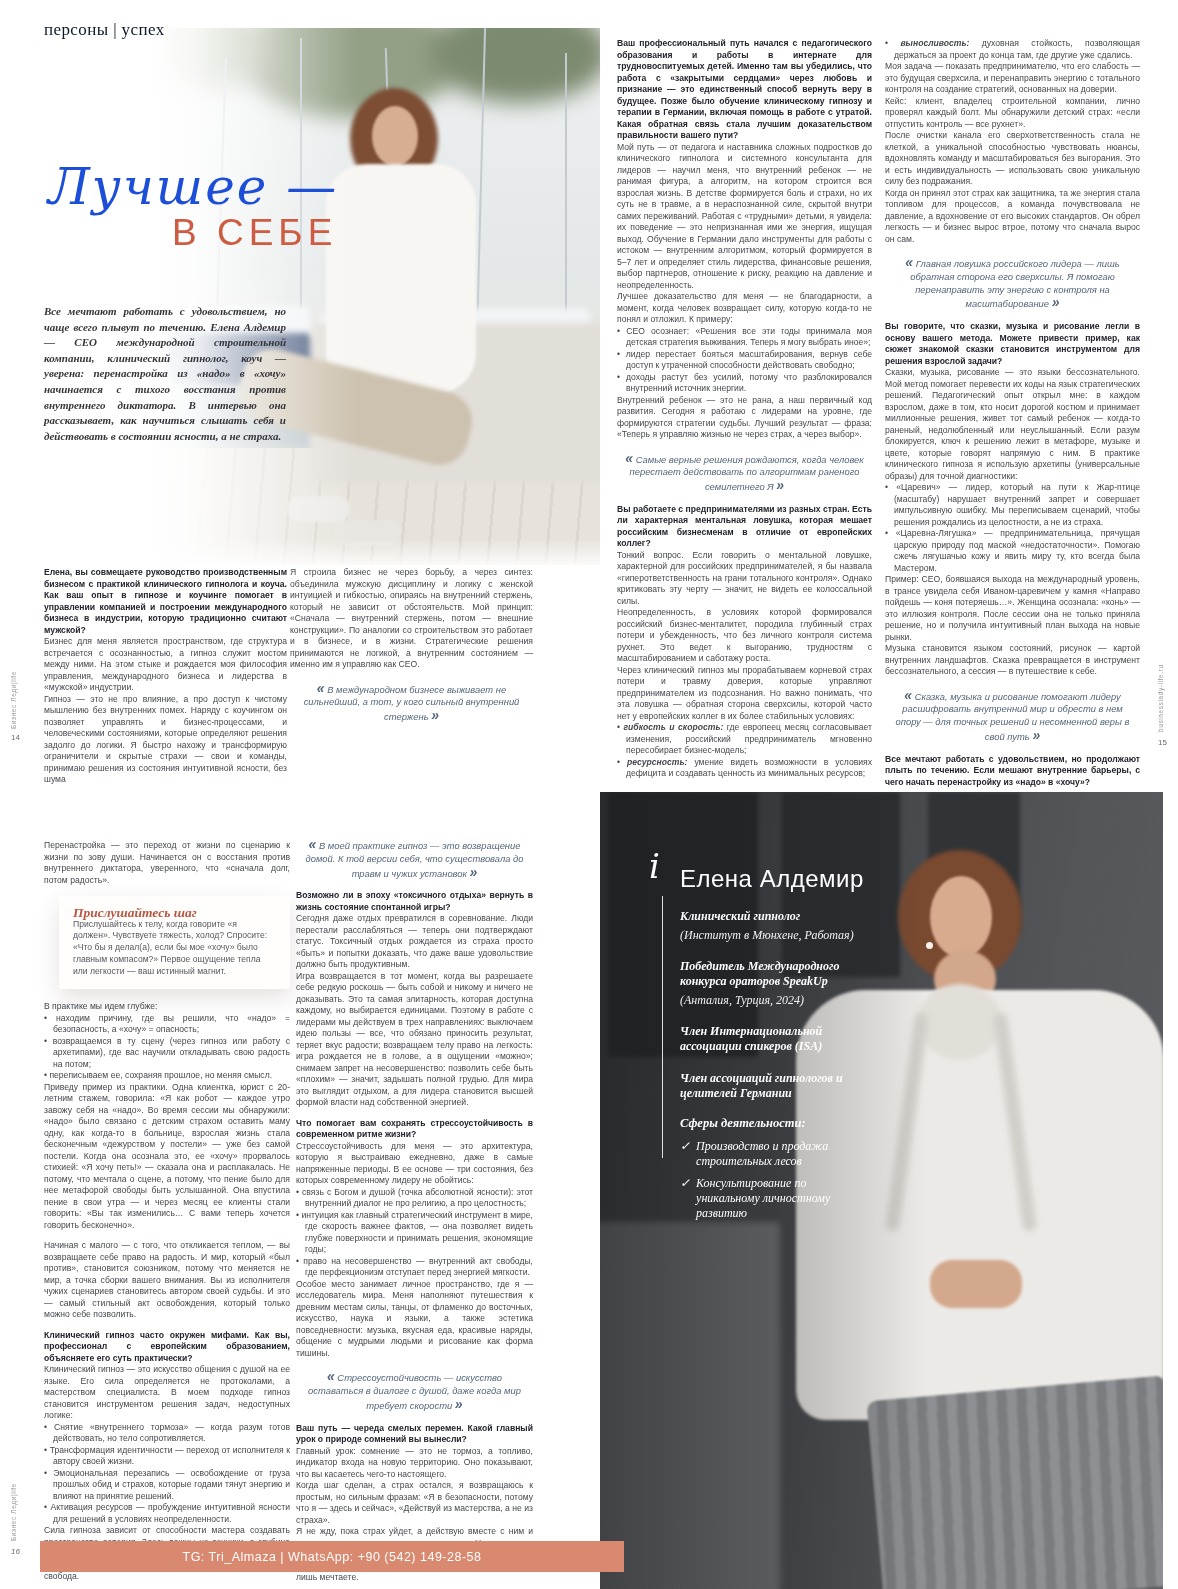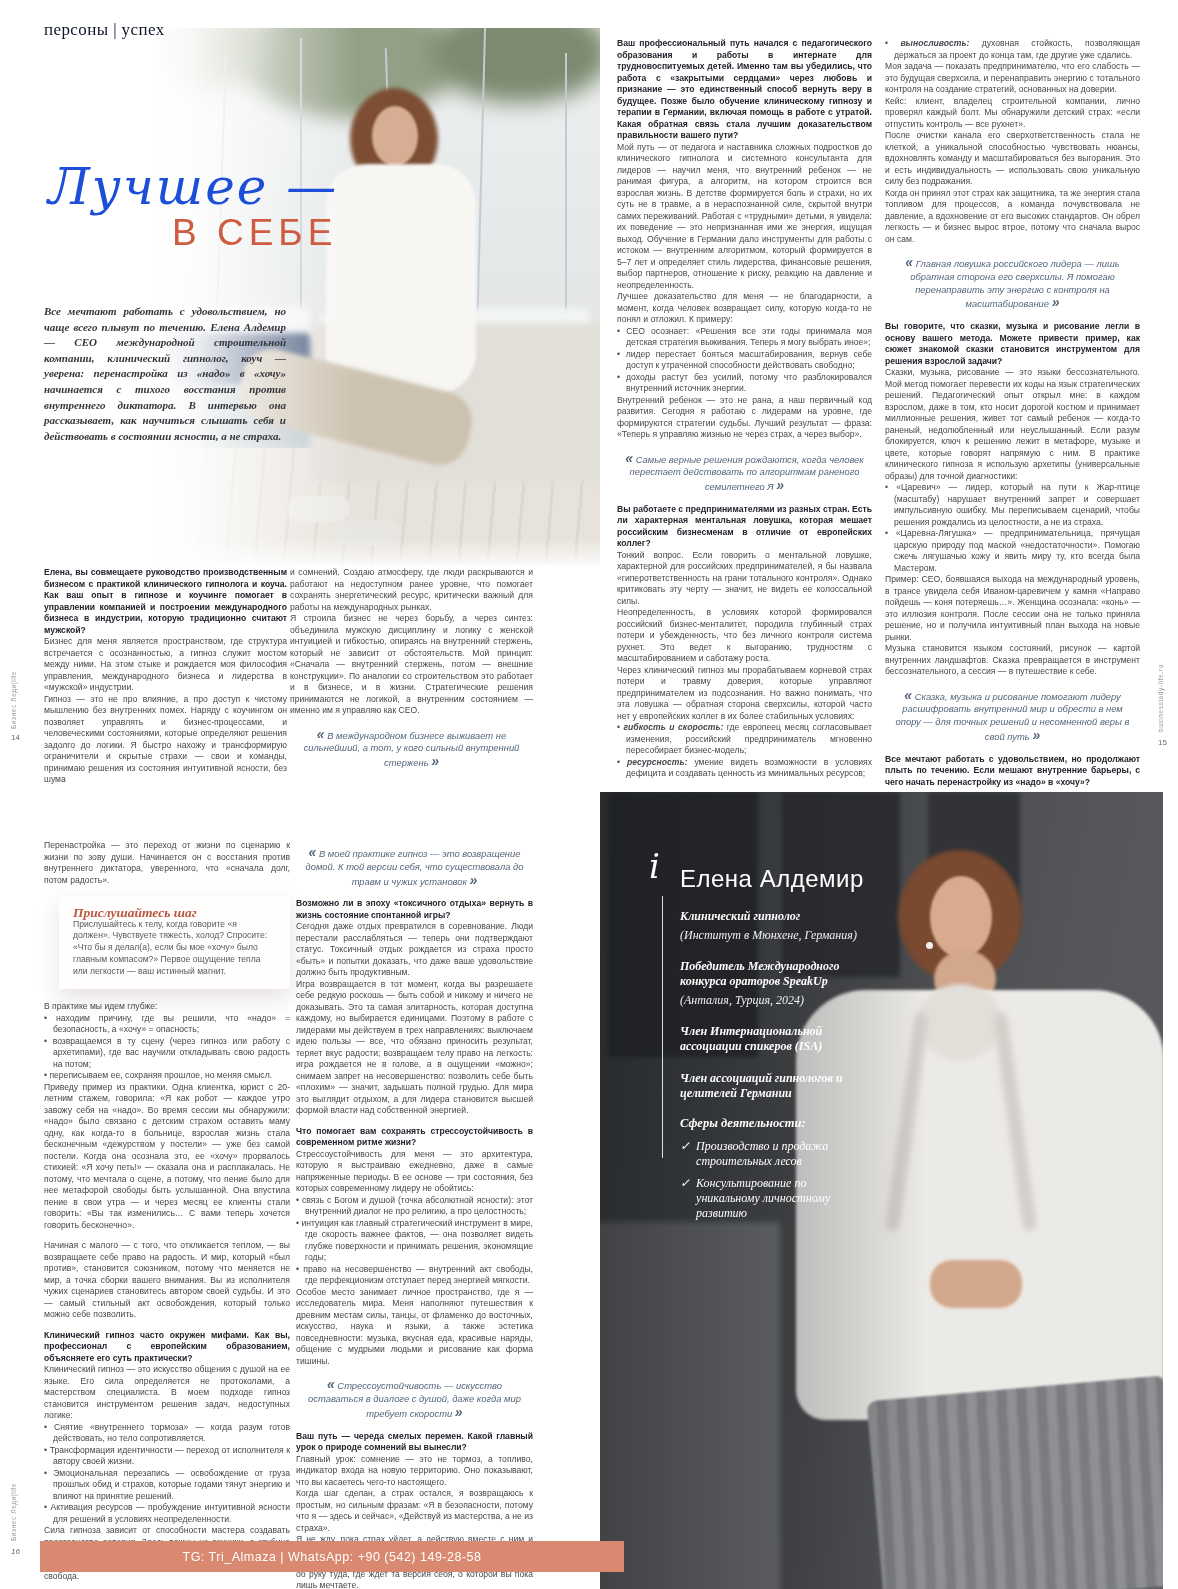--- a/index.html
+++ b/index.html
@@ -115,21 +115,20 @@
 <div class="title-script">Лучшее —</div>
 <div class="title-accent">В СЕБЕ</div>
 <div class="lede">Все мечтают работать с удовольствием, но чаще всего плывут по течению. Елена Алдемир — СЕО международной строительной компании, клинический гипнолог, коуч — уверена: перенастройка из «надо» в «хочу» начинается с тихого восстания против внутреннего диктатора. В интервью она рассказывает, как научиться слышать себя и действовать в состоянии ясности, а не страха.</div>
 
 <div class="col" style="left:44px;top:567px;width:243px;">
   <p class="q first">Елена, вы совмещаете руководство производственным бизнесом с практикой клинического гипнолога и коуча. Как ваш опыт в гипнозе и коучинге помогает в управлении компанией и построении международного бизнеса в индустрии, которую традиционно считают мужской?</p>
   <p>Бизнес для меня является пространством, где структура встречается с осознанностью, а гипноз служит мостом между ними. На этом стыке и рождается моя философия управления, международного бизнеса и лидерства в «мужской» индустрии.</p>
   <p>Гипноз — это не про влияние, а про доступ к чистому мышлению без внутренних помех. Наряду с коучингом он позволяет управлять и бизнес-процессами, и человеческими состояниями, которые определяют решения задолго до логики. Я быстро нахожу и трансформирую ограничители и скрытые страхи — свои и команды, принимаю решения из состояния интуитивной ясности, без шума</p>
 </div>
 <div class="col" style="left:290px;top:567px;width:243px;">
-  <p>и сомнений. Создаю атмосферу, где люди раскрываются и работают на недоступном ранее уровне, что помогает сохранять энергетический ресурс, критически важный для работы на международных рынках.</p>
   <p>Я строила бизнес не через борьбу, а через синтез: объединила мужскую дисциплину и логику с женской интуицией и гибкостью, опираясь на внутренний стержень, который не зависит от обстоятельств. Мой принцип: «Сначала — внутренний стержень, потом — внешние конструкции». По аналогии со строительством это работает и в бизнесе, и в жизни. Стратегические решения принимаются не логикой, а внутренним состоянием — именно им я управляю как СЕО.</p>
   <div class="quote"><span class="qm">«</span> <span>В международном бизнесе выживает не сильнейший, а тот, у кого сильный внутренний стержень</span> <span class="qm">»</span></div>
 </div>
 
 <div class="col" style="left:617px;top:38px;width:255px;">
   <p class="q first">Ваш профессиональный путь начался с педагогического образования и работы в интернате для трудновоспитуемых детей. Именно там вы убедились, что работа с «закрытыми сердцами» через любовь и признание — это единственный способ вернуть веру в будущее. Позже было обучение клиническому гипнозу и терапии в Германии, включая помощь в работе с утратой. Какая обратная связь стала лучшим доказательством правильности вашего пути?</p>
   <p>Мой путь — от педагога и наставника сложных подростков до клинического гипнолога и системного консультанта для лидеров — научил меня, что внутренний ребенок — не ранимая фигура, а алгоритм, на котором строится вся взрослая жизнь. В детстве формируется боль и страхи, но их суть не в травме, а в нераспознанной силе, скрытой внутри самих переживаний. Работая с «трудными» детьми, я увидела: их поведение — это непризнанная ими же энергия, ищущая выход. Обучение в Германии дало инструменты для работы с истоком — внутренним алгоритмом, который формируется в 5–7 лет и определяет стиль лидерства, финансовые решения, выбор партнеров, отношение к риску, реакцию на давление и неопределенность.</p>
   <p>Лучшее доказательство для меня — не благодарности, а момент, когда человек возвращает силу, которую когда-то не понял и отложил. К примеру:</p>
   <p class="b"><span>•</span> <span>СЕО осознает: «Решения все эти годы принимала моя детская стратегия выживания. Теперь я могу выбрать иное»;</span></p>
   <p class="b"><span>•</span> <span>лидер перестает бояться масштабирования, вернув себе доступ к утраченной способности действовать свободно;</span></p>
@@ -176,21 +175,21 @@
   <p class="q">Клинический гипноз часто окружен мифами. Как вы, профессионал с европейским образованием, объясняете его суть практически?</p>
   <p>Клинический гипноз — это искусство общения с душой на ее языке. Его сила определяется не протоколами, а мастерством специалиста. В моем подходе гипноз становится инструментом решения задач, недоступных логике:</p>
   <p class="b"><span>•</span> <span>Снятие «внутреннего тормоза» — когда разум готов действовать, но тело сопротивляется.</span></p>
   <p class="b"><span>•</span> <span>Трансформация идентичности — переход от исполнителя к автору своей жизни.</span></p>
   <p class="b"><span>•</span> <span>Эмоциональная перезапись — освобождение от груза прошлых обид и страхов, которые годами тянут энергию и влияют на принятие решений.</span></p>
   <p class="b"><span>•</span> <span>Активация ресурсов — пробуждение интуитивной ясности для решений в условиях неопределенности.</span></p>
   <p>Сила гипноза зависит от способности мастера создавать пространство доверия. Здесь важны не техники, а глубина присутствия и чистота намерения. Гипноз становится встречей с собой в точке, где начинается настоящая свобода.</p>
 </div>
 
 <div class="col" style="left:296px;top:838px;width:237px;">
-  <div class="quote" style="margin-top:8px;"><span class="qm">«</span> <span>В моей практике гипноз — это возвращение домой. К той версии себя, что существовала до травм и чужих установок</span> <span class="qm">»</span></div>
+  <div class="quote" style="margin-top:0;"><span class="qm">«</span> <span>В моей практике гипноз — это возвращение домой. К той версии себя, что существовала до травм и чужих установок</span> <span class="qm">»</span></div>
   <p class="q">Возможно ли в эпоху «токсичного отдыха» вернуть в жизнь состояние спонтанной игры?</p>
   <p>Сегодня даже отдых превратился в соревнование. Люди перестали расслабляться — теперь они подтверждают статус. Токсичный отдых рождается из страха просто «быть» и попытки доказать, что даже ваше удовольствие должно быть продуктивным.</p>
   <p>Игра возвращается в тот момент, когда вы разрешаете себе редкую роскошь — быть собой и никому и ничего не доказывать. Это та самая элитарность, которая доступна каждому, но выбирается единицами. Поэтому в работе с лидерами мы действуем в трех направлениях: выключаем идею пользы — все, что обязано приносить результат, теряет вкус радости; возвращаем телу право на легкость: игра рождается не в голове, а в ощущении «можно»; снимаем запрет на несовершенство: позволить себе быть «плохим» — значит, задышать полной грудью. Для мира это выглядит отдыхом, а для лидера становится высшей формой власти над собственной энергией.</p>
   <p class="q">Что помогает вам сохранять стрессоустойчивость в современном ритме жизни?</p>
   <p>Стрессоустойчивость для меня — это архитектура, которую я выстраиваю ежедневно, даже в самые напряженные периоды. В ее основе — три состояния, без которых современному лидеру не обойтись:</p>
   <p class="b"><span>•</span> <span>связь с Богом и душой (точка абсолютной ясности): этот внутренний диалог не про религию, а про целостность;</span></p>
   <p class="b"><span>•</span> <span>интуиция как главный стратегический инструмент в мире, где скорость важнее фактов, — она позволяет видеть глубже поверхности и принимать решения, экономящие годы;</span></p>
   <p class="b"><span>•</span> <span>право на несовершенство — внутренний акт свободы, где перфекционизм отступает перед энергией мягкости.</span></p>
   <p>Особое место занимает личное пространство, где я — исследователь мира. Меня наполняют путешествия к древним местам силы, танцы, от фламенко до восточных, искусство, наука и языки, а также эстетика повседневности: музыка, вкусная еда, красивые наряды, общение с мудрыми людьми и рисование как форма тишины.</p>
   <div class="quote"><span class="qm">«</span> <span>Стрессоустойчивость — искусство оставаться в диалоге с душой, даже когда мир требует скорости</span> <span class="qm">»</span></div>
@@ -218,21 +217,21 @@
   <div class="blob" style="left:330px;top:468px;width:92px;height:48px;background:#d4a88c;filter:blur(1.5px);border-radius:22px;"></div>
   <div class="blob" style="left:275px;top:596px;width:300px;height:210px;background:repeating-linear-gradient(92deg,#8e9093 0 10px,#7a7c7f 10px 20px);filter:blur(1px);transform:rotate(-5deg);border-radius:10px;"></div>
   <div class="shade-left"></div>
 </div>
 
 <div class="info-glyph">i</div>
 <div class="info-line"></div>
 <div class="sidebar">
   <p class="sb-name">Елена Алдемир</p>
   <p class="cred">Клинический гипнолог</p>
-  <p class="cred-sub">(Институт в Мюнхене, Германия)</p>
+  <p class="cred-sub">(Институт в Мюнхене, Работая)</p>
   <p class="cred">Победитель Международного конкурса ораторов SpeakUp</p>
   <p class="cred-sub">(Анталия, Турция, 2024)</p>
   <p class="cred" style="margin-bottom:11px;">Член Интернациональной ассоциации спикеров (ISA)</p>
   <p class="cred">Член ассоциаций гипнологов и целителей Германии</p>
   <p class="sb-spheres">Сферы деятельности:</p>
   <div class="sphere">
       <span class="check">✓</span>
       <span>Производство и продажа строительных лесов</span>
     </div>
   <div class="sphere">

